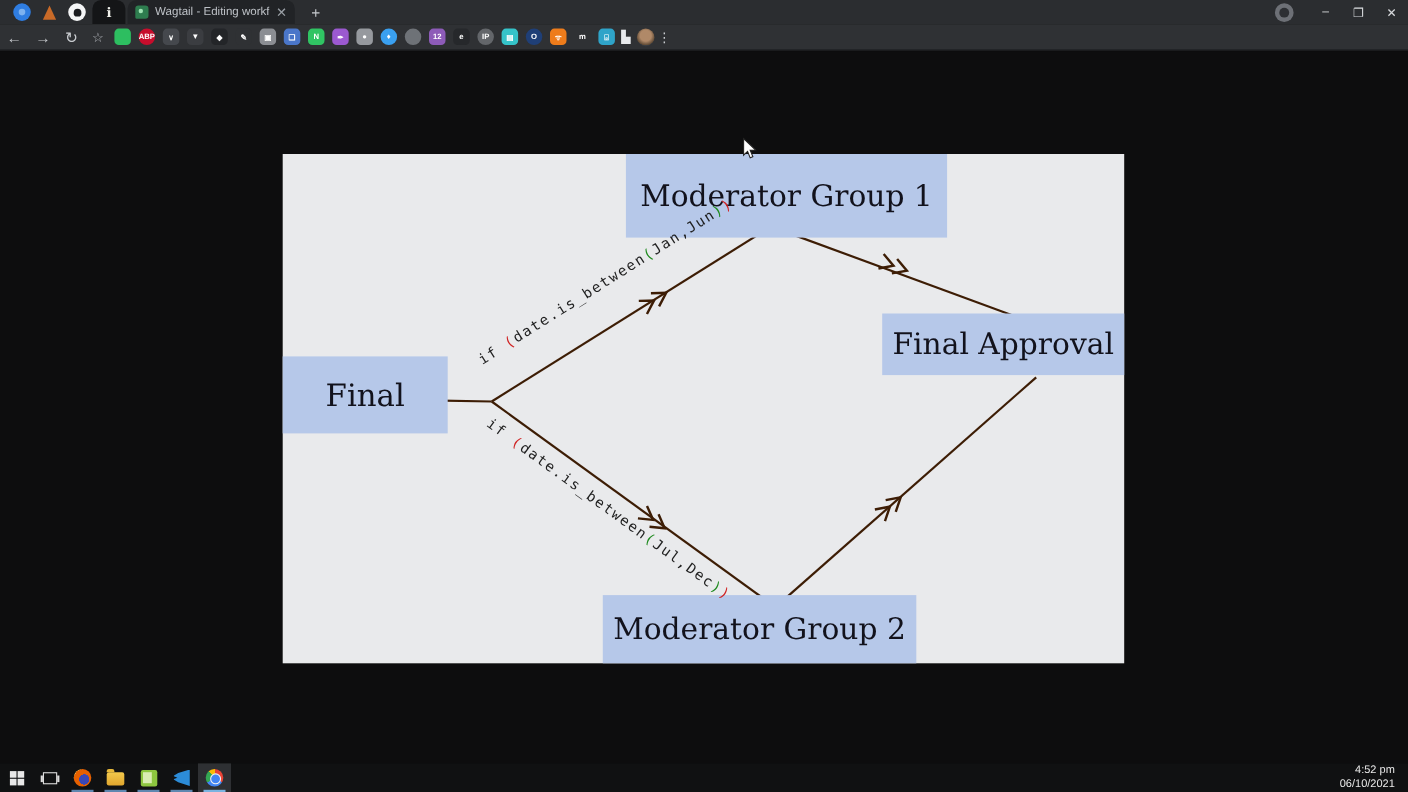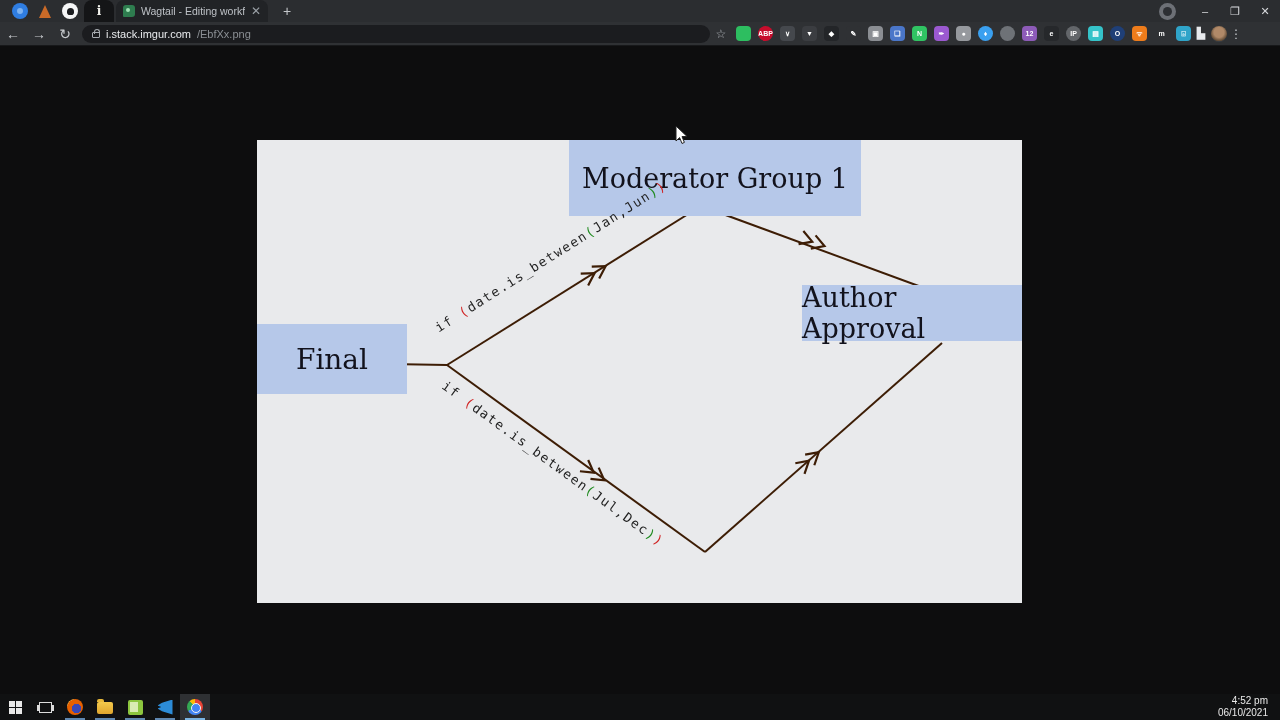--- a/index.html
+++ b/index.html
@@ -126,25 +126,20 @@
       <span class="wbtn">–</span>
       <span class="wbtn">❐</span>
       <span class="wbtn">✕</span>
     </div>
   </div>
 
   <div class="toolbar">
     <span class="navbtn">←</span>
     <span class="navbtn">→</span>
     <span class="navbtn">↻</span>
-    <div class="urlpill">
-      <span class="lock"></span>
-      <span class="url-host">i.stack.imgur.com</span>
-        <span class="url-path">/EbfXx.png</span>
-    </div>
     <span class="starbtn">☆</span>
     <div class="extbar" id="extbar">
         <span class="ext" style="background: rgb(45, 190, 96);"></span>
         <span class="ext round" style="background: rgb(199, 13, 44);">ABP</span>
         <span class="ext" style="background: rgb(69, 72, 77);">∨</span>
         <span class="ext" style="background: rgb(59, 61, 65);">▼</span>
         <span class="ext" style="background: rgb(35, 37, 40);">◆</span>
         <span class="ext" style="background: rgb(47, 49, 52);">✎</span>
         <span class="ext" style="background: rgb(139, 142, 147);">▣</span>
         <span class="ext" style="background: rgb(74, 118, 201);">❏</span>
@@ -189,21 +184,22 @@
             <path d="M-16,-7 L-4,0 L-16,7 M-3,-7 L9,0 L-3,7"></path>
             </g>
           <g transform="translate(555,318) rotate(-41)">
             <path d="M-16,-7 L-4,0 L-16,7 M-3,-7 L9,0 L-3,7"></path>
             </g>
         </g>
       </svg>
 
       <div class="node node-author">Final</div>
       <div class="node node-mg1">Moderator Group 1</div>
-      <div class="node node-fa">Author Approval</div>
+      <div class="node node-fa">Final Approval</div>
+      <div class="node node-mg2">Moderator Group 2</div>
 
       <div class="cond cond-upper"><span style="color: rgb(31, 31, 31);">if </span><span style="color: rgb(208, 35, 35);">(</span><span style="color: rgb(31, 31, 31);">date.is_between</span><span style="color: rgb(30, 138, 30);">(</span><span style="color: rgb(31, 31, 31);">Jan,Jun</span><span style="color: rgb(30, 138, 30);">)</span><span style="color: rgb(208, 35, 35);">)</span></div>
       <div class="cond cond-lower"><span style="color: rgb(31, 31, 31);">if </span><span style="color: rgb(208, 35, 35);">(</span><span style="color: rgb(31, 31, 31);">date.is_between</span><span style="color: rgb(30, 138, 30);">(</span><span style="color: rgb(31, 31, 31);">Jul,Dec</span><span style="color: rgb(30, 138, 30);">)</span><span style="color: rgb(208, 35, 35);">)</span></div>
     </div>
 
     <svg class="cursor" width="14" height="20">
       <path d="M2,1 L2,16 L5.6,12.6 L8,18.5 L10.4,17.4 L8,11.6 L13,11.4 Z" fill="#ffffff" stroke="#222" stroke-width="1"></path>
     </svg>
   </div>
 

